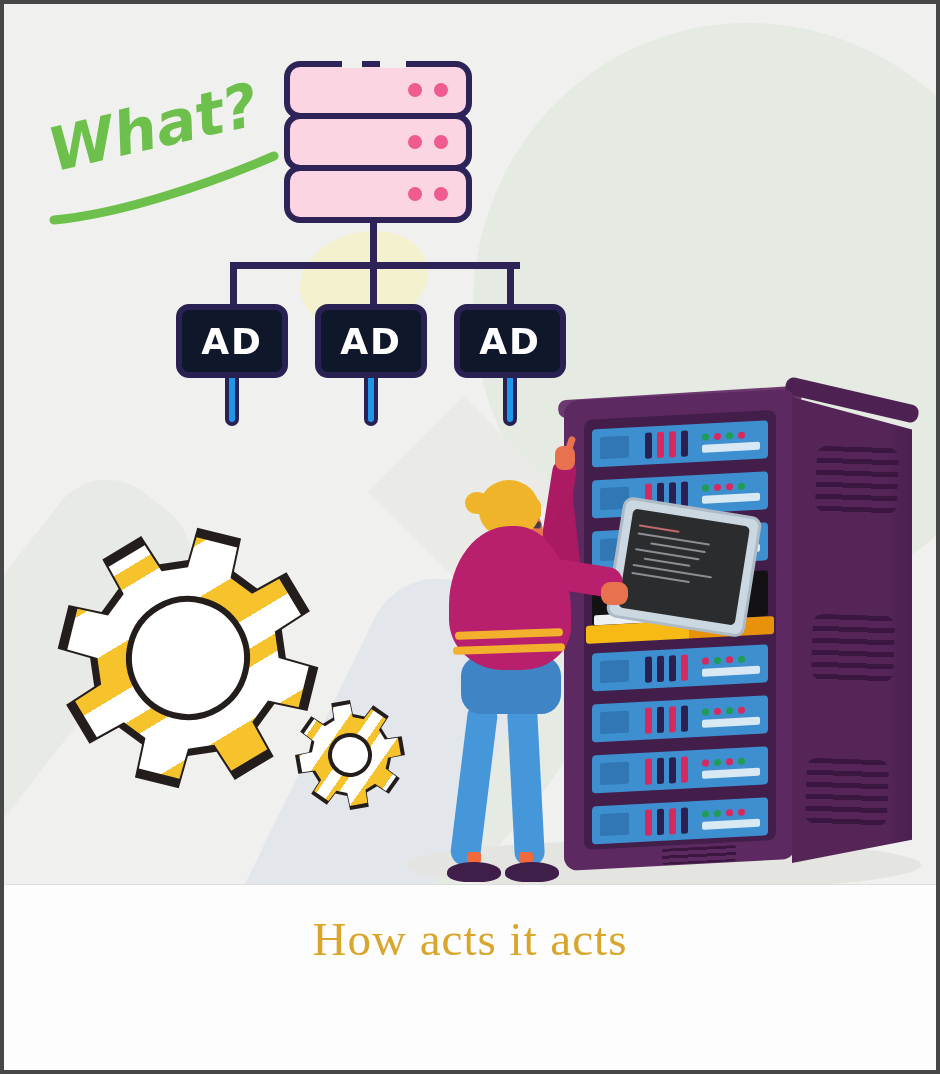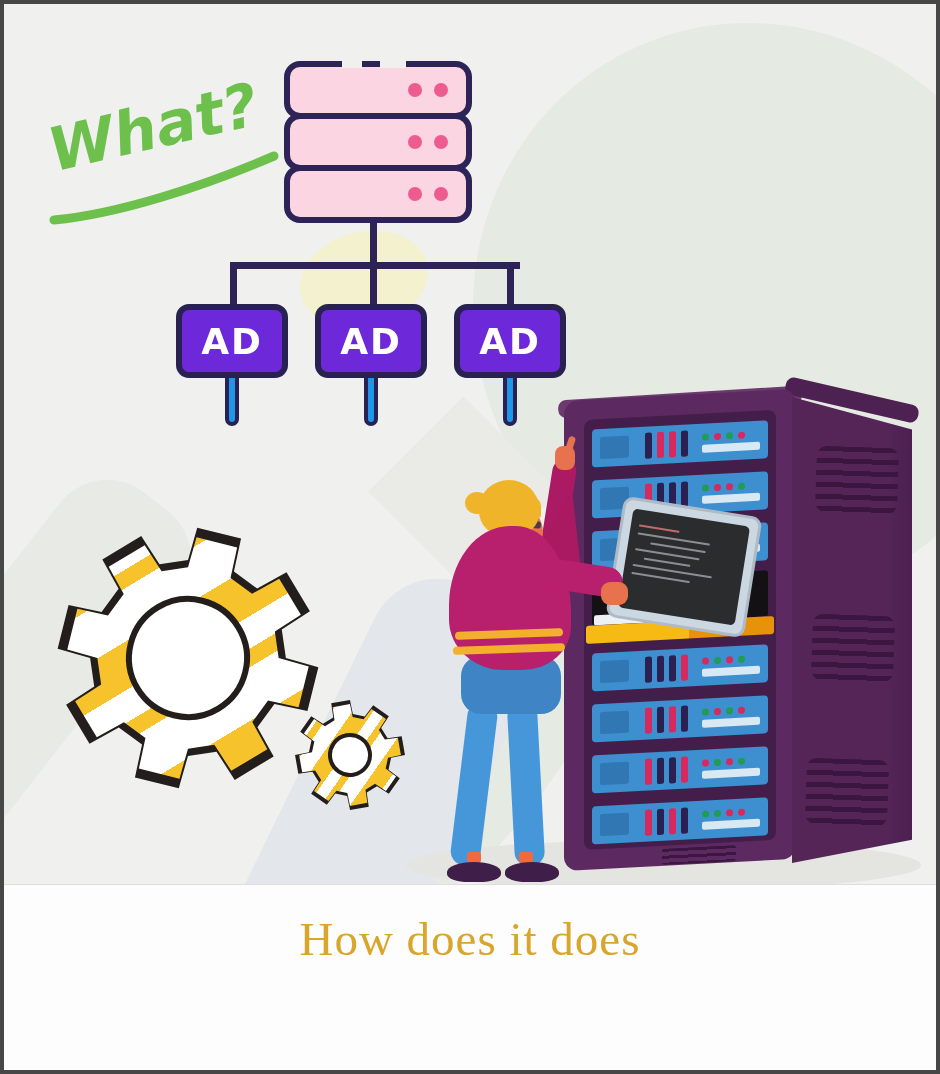--- a/index.html
+++ b/index.html
@@ -26,21 +26,21 @@
   .srv-row + .srv-row{margin-top:-6px;}
   .led-dot{position:absolute;width:14px;height:14px;border-radius:50%;background:#EE5C8F;top:16px;}
   .led-dot.d1{right:44px;} .led-dot.d2{right:18px;}
   .dash-gap{position:absolute;top:0;height:7px;background:#F0F1EF;z-index:3;}
   .gap1{left:58px;width:20px;} .gap2{left:96px;width:26px;}
 
   
   .conn{background:#2E2356;z-index:2;}
 
   
-  .ad-sign{width:112px;height:74px;background:#6d28d9;border:6px solid #2A2153;border-radius:13px;
+  .ad-sign{width:112px;height:74px;background:#0f172a;border:6px solid #2A2153;border-radius:13px;
     box-sizing:border-box;display:flex;align-items:center;justify-content:center;z-index:2;}
   .ad-sign .lbl{color:#fff;font-weight:bold;font-size:36px;letter-spacing:2px;font-family:"DejaVu Sans",sans-serif;}
   .ad-post{position:absolute;left:50%;transform:translateX(-50%);top:64px;width:14px;height:52px;
     background:#1E96E9;border:4px solid #2A2153;border-radius:0 0 8px 8px;box-sizing:border-box;z-index:-1;}
 
   
   .gear{z-index:3;}
   .gear .tooth-outline,.gear .tooth-fill{position:absolute;inset:0;
     clip-path:polygon(84.9% 41.3%,97.3% 41.7%,97.3% 58.3%,84.9% 58.7%,80.9% 68.5%,89.3% 77.5%,77.5% 89.3%,68.5% 80.9%,58.7% 84.9%,58.3% 97.3%,41.7% 97.3%,41.3% 84.9%,31.5% 80.9%,22.5% 89.3%,10.7% 77.5%,19.1% 68.5%,15.1% 58.7%,2.7% 58.3%,2.7% 41.7%,15.1% 41.3%,19.1% 31.5%,10.7% 22.5%,22.5% 10.7%,31.5% 19.1%,41.3% 15.1%,41.7% 2.7%,58.3% 2.7%,58.7% 15.1%,68.5% 19.1%,77.5% 10.7%,89.3% 22.5%,80.9% 31.5%);}
   .tooth-outline{background:#231D1B;transform:scale(1.08);}
@@ -358,16 +358,16 @@
     <div class="p stripe s2"></div>
     <div class="p arm-reach"></div>
     <div class="p hand-reach"></div>
     <div class="p ankle a1"></div>
     <div class="p ankle a2"></div>
     <div class="p shoe sh1"></div>
     <div class="p shoe sh2"></div>
   </div>
 
   <div class="abs caption-area">
-    <div class="caption-line">How does it does</div>
+    <div class="caption-line">How acts it acts</div>
   </div>
 
 </div>
 
 </body></html>

